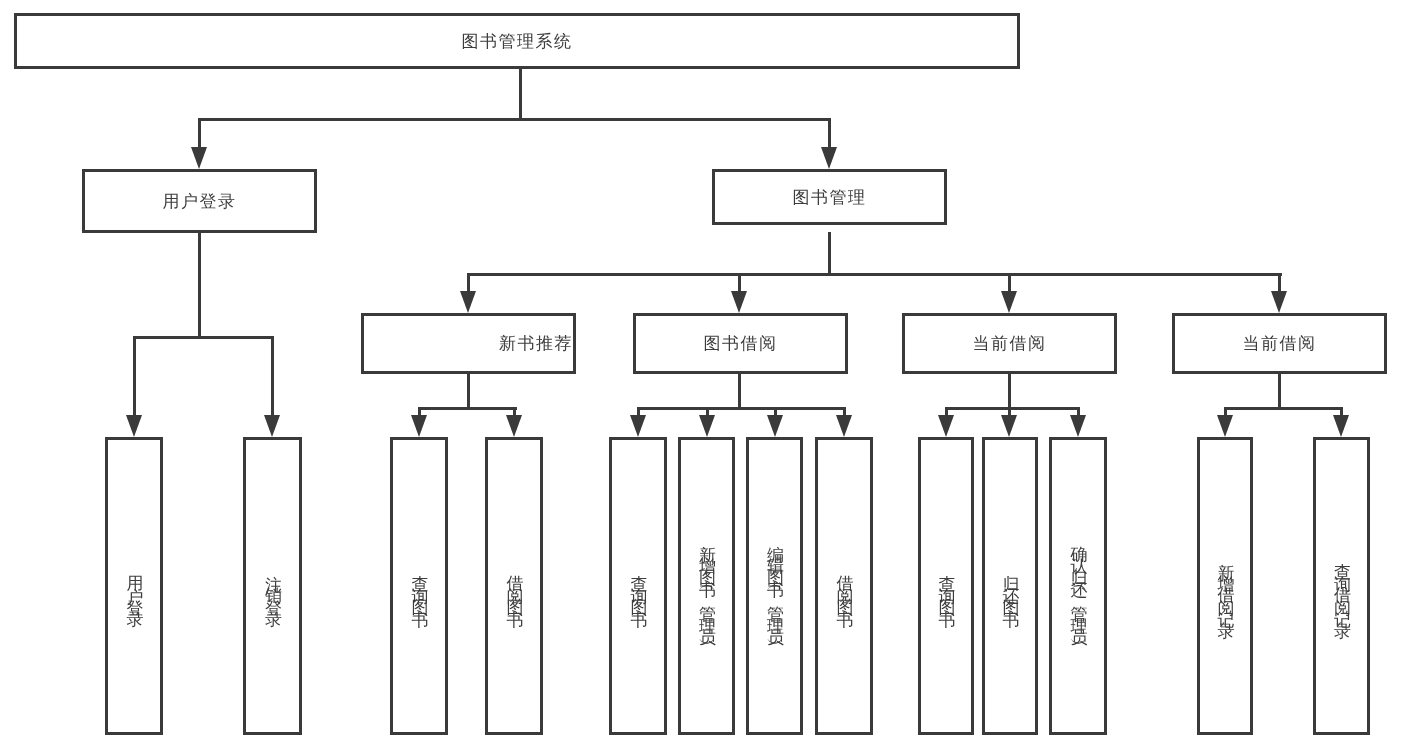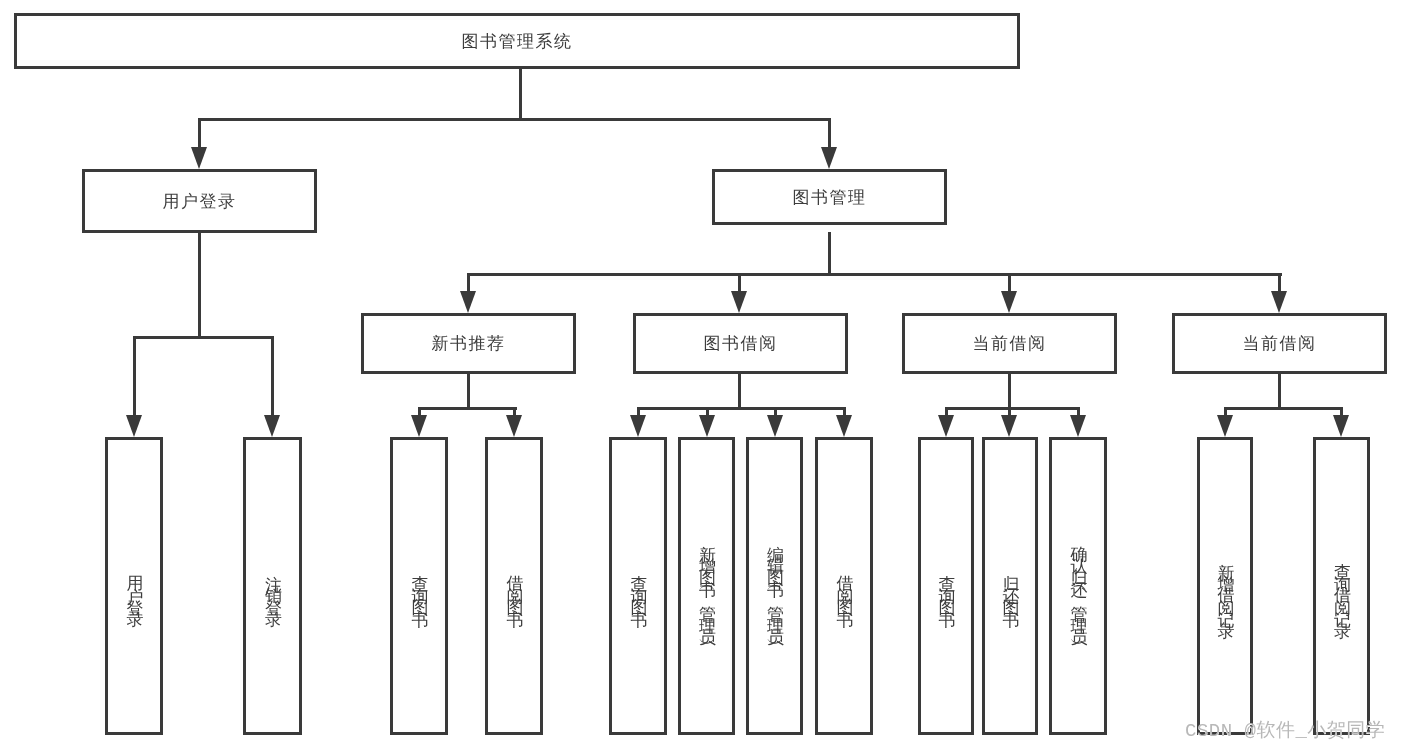--- a/index.html
+++ b/index.html
@@ -53,21 +53,21 @@
   </div>
 
   <div class="box h" style="left:82px; top:169px; width:235px; height:64px;">
     <span>用户登录</span>
   </div>
 
   <div class="box h" style="left:712px; top:169px; width:235px; height:56px;">
     <span>图书管理</span>
   </div>
 
-  <div class="box h" style="left:361px; top:313px; width:215px; height:61px;">
+  <div class="box h" style="left:361px; top:313px; width:215px; height:61px;justify-content:flex-end;">
     <span>新书推荐</span>
   </div>
 
   <div class="box h" style="left:633px; top:313px; width:215px; height:61px;">
     <span>图书借阅</span>
   </div>
 
   <div class="box h" style="left:902px; top:313px; width:215px; height:61px;">
     <span>当前借阅</span>
   </div>
@@ -172,15 +172,14 @@
   <div class="line" style="left:1077px; top:407px; width:3px; height:10px;"></div>
   <div class="arrow" style="left:1070px; top:415px;"></div>
 
   <div class="line" style="left:1278px; top:373px; width:3px; height:37px;"></div>
   <div class="line" style="left:1224px; top:407px; width:119px; height:3px;"></div>
   <div class="line" style="left:1224px; top:407px; width:3px; height:10px;"></div>
   <div class="arrow" style="left:1217px; top:415px;"></div>
   <div class="line" style="left:1340px; top:407px; width:3px; height:10px;"></div>
   <div class="arrow" style="left:1333px; top:415px;"></div>
 
-  <div class="watermark">CSDN @软件_小贺同学</div>
 
 </div>
 
 </body></html>

